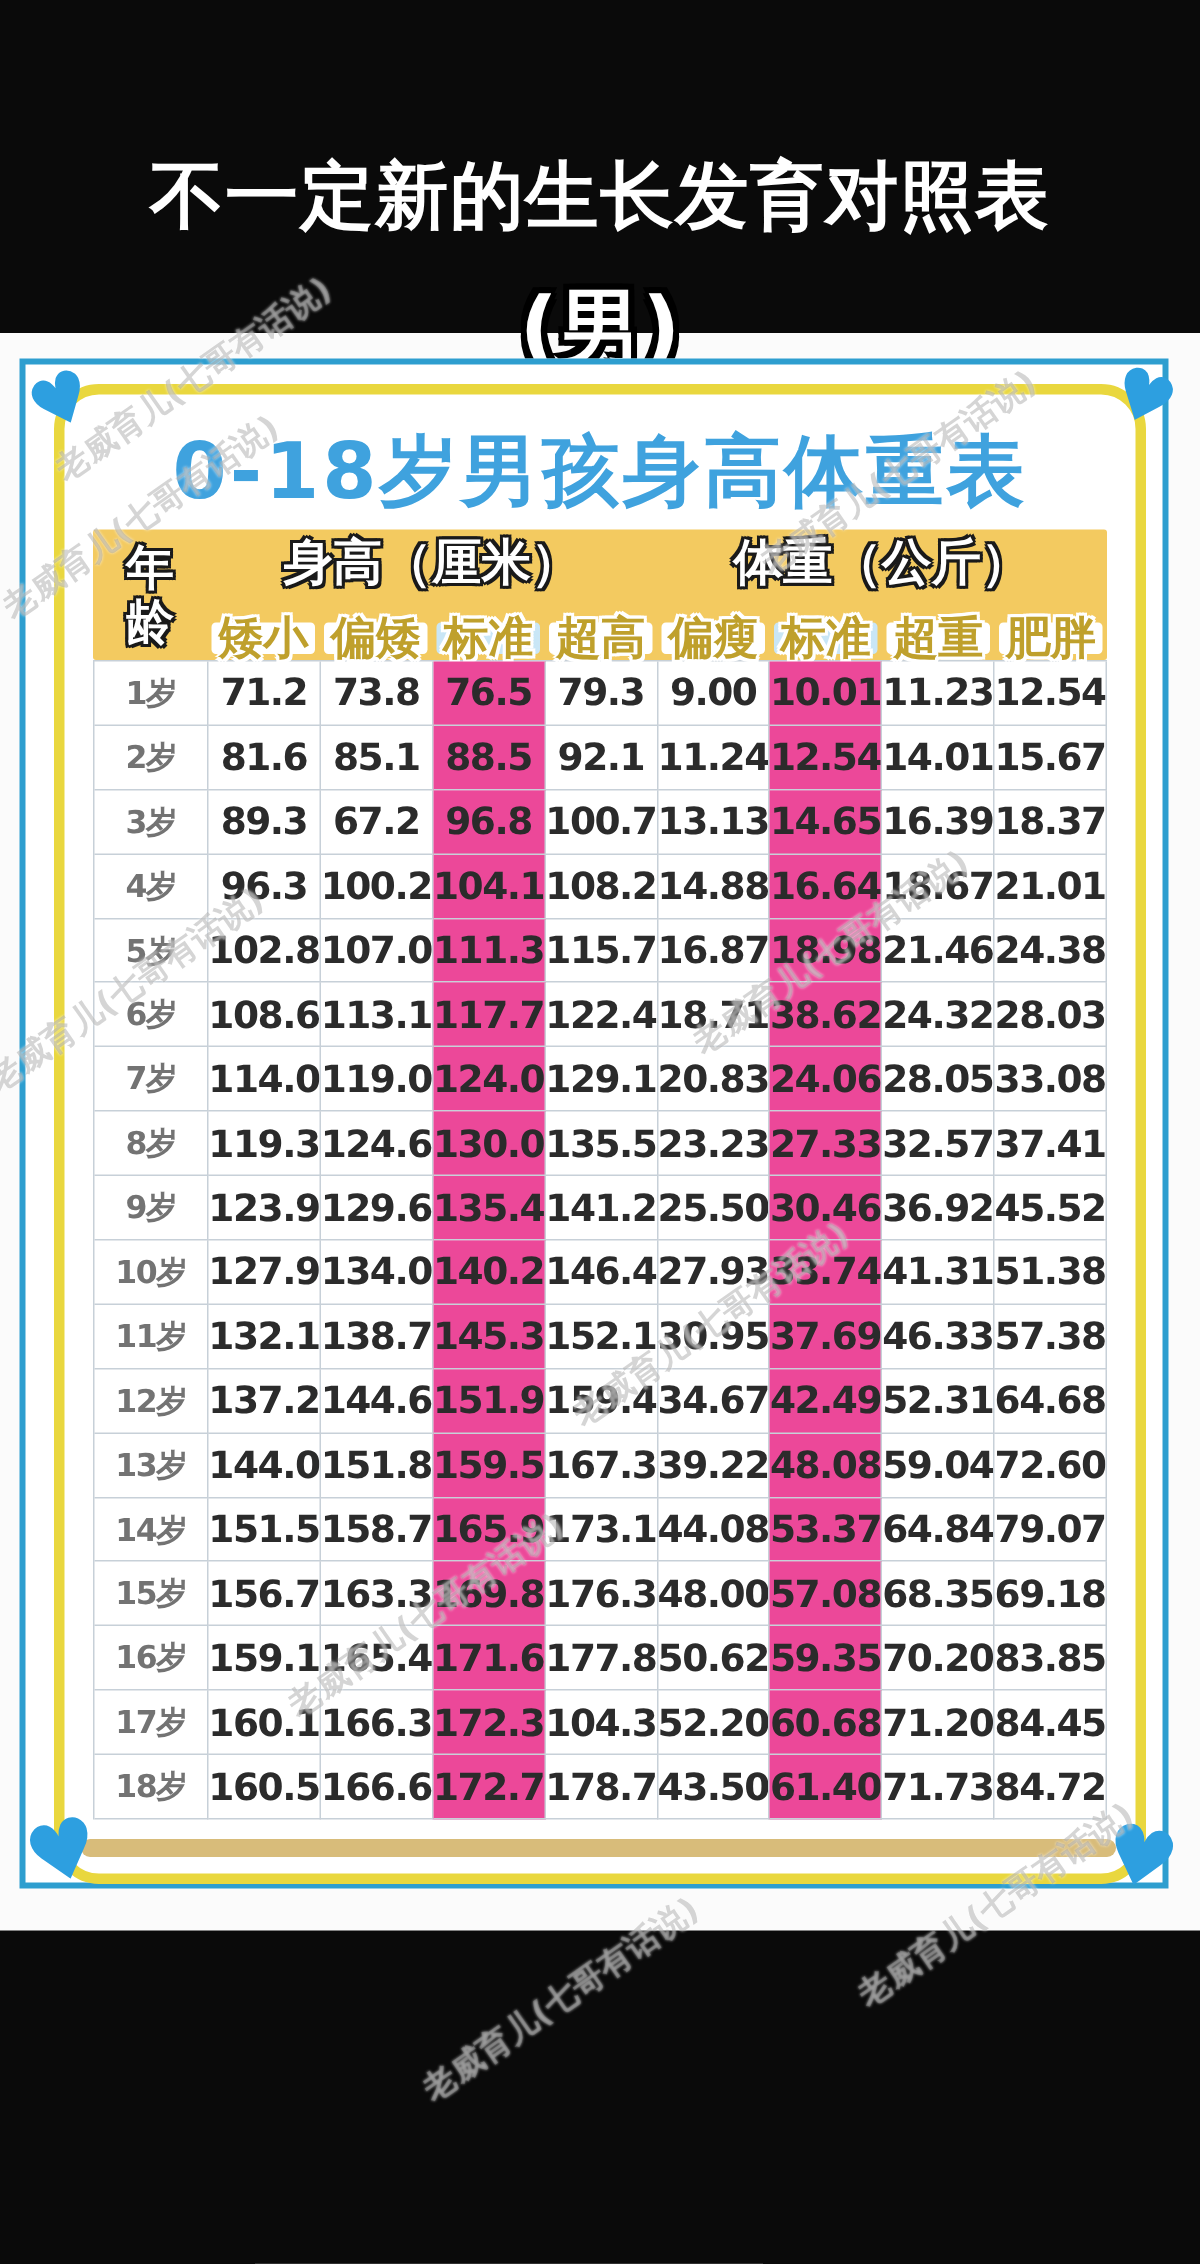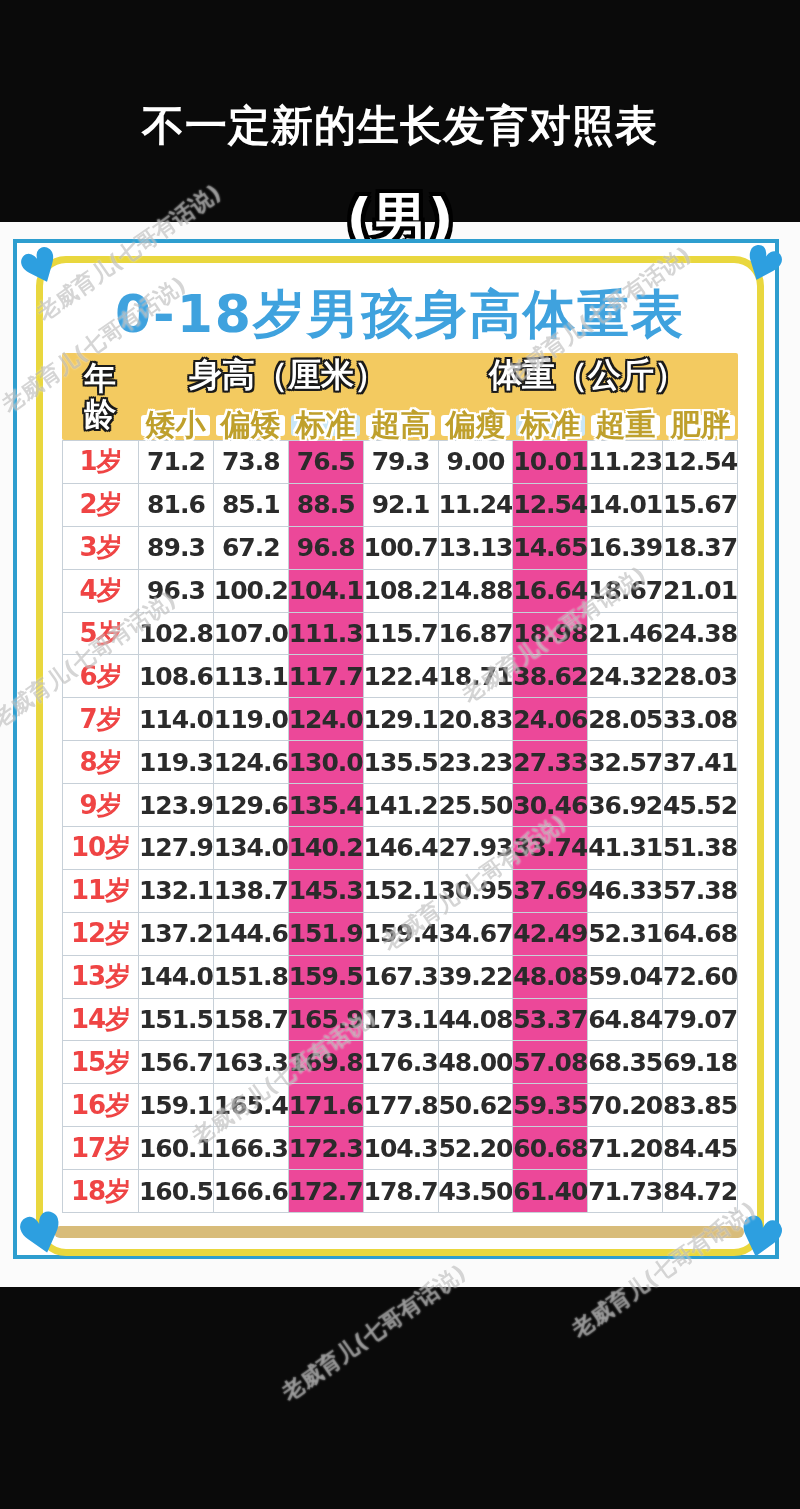--- a/index.html
+++ b/index.html
@@ -5,21 +5,21 @@
   html,body{margin:0;padding:0;background:#000;}
   .screen{
     position:relative;width:800px;height:1509px;background:#0a0a0a;overflow:hidden;
     font-family:"DejaVu Sans","Liberation Sans",sans-serif;
   }
   .white-zone{position:absolute;left:0;top:222px;width:800px;height:1065px;background:#fbfbfb;}
 
   
   .main-title{
     position:absolute;left:0;top:98px;width:100%;text-align:center;
-    color:#ffffff;font-size:42px;font-weight:bold;letter-spacing:1px;white-space:nowrap;
+    color:#ffffff;font-size:49px;font-weight:bold;letter-spacing:1px;white-space:nowrap;
   }
   .main-subtitle{
     position:absolute;left:0;top:182px;width:100%;text-align:center;
     color:#ffffff;font-size:56px;font-weight:bold;
     text-shadow:-4px -4px 0 #000,0 -4px 0 #000,4px -4px 0 #000,-4px 0 0 #000,
                  4px 0 0 #000,-4px 4px 0 #000,0 4px 0 #000,4px 4px 0 #000;
   }
 
   
   .card{
@@ -78,21 +78,21 @@
   .th-sub.hl{background:#C9E6F6;}
   .tbody{
     display:grid;grid-template-columns:76px repeat(8,1fr);grid-auto-rows:42.9px;
     background:#fff;border-left:1px solid #C7D0D8;border-top:1px solid #C7D0D8;
   }
   .cell{
     border-right:1px solid #C7D0D8;border-bottom:1px solid #C7D0D8;
     display:flex;align-items:center;justify-content:center;overflow:hidden;
   }
   .cell.age{
-    color:#ef4444;font-size:26px;font-weight:bold;letter-spacing:-1px;
+    color:#737373;font-size:21px;font-weight:bold;letter-spacing:-1px;
     text-shadow:-1px -1px 0 #fff,1px -1px 0 #fff,-1px 1px 0 #fff,1px 1px 0 #fff;
   }
   .cell.val{color:#2b2b2b;font-size:25px;font-weight:600;letter-spacing:-1px;}
   .cell.hl{background:#ec4899;}
 
   
   .wm{
     position:absolute;color:rgba(145,145,145,0.38);font-size:22px;font-weight:bold;
     transform:rotate(-35deg);white-space:nowrap;pointer-events:none;
     text-shadow:0 0 2px rgba(255,255,255,0.65);z-index:5;

